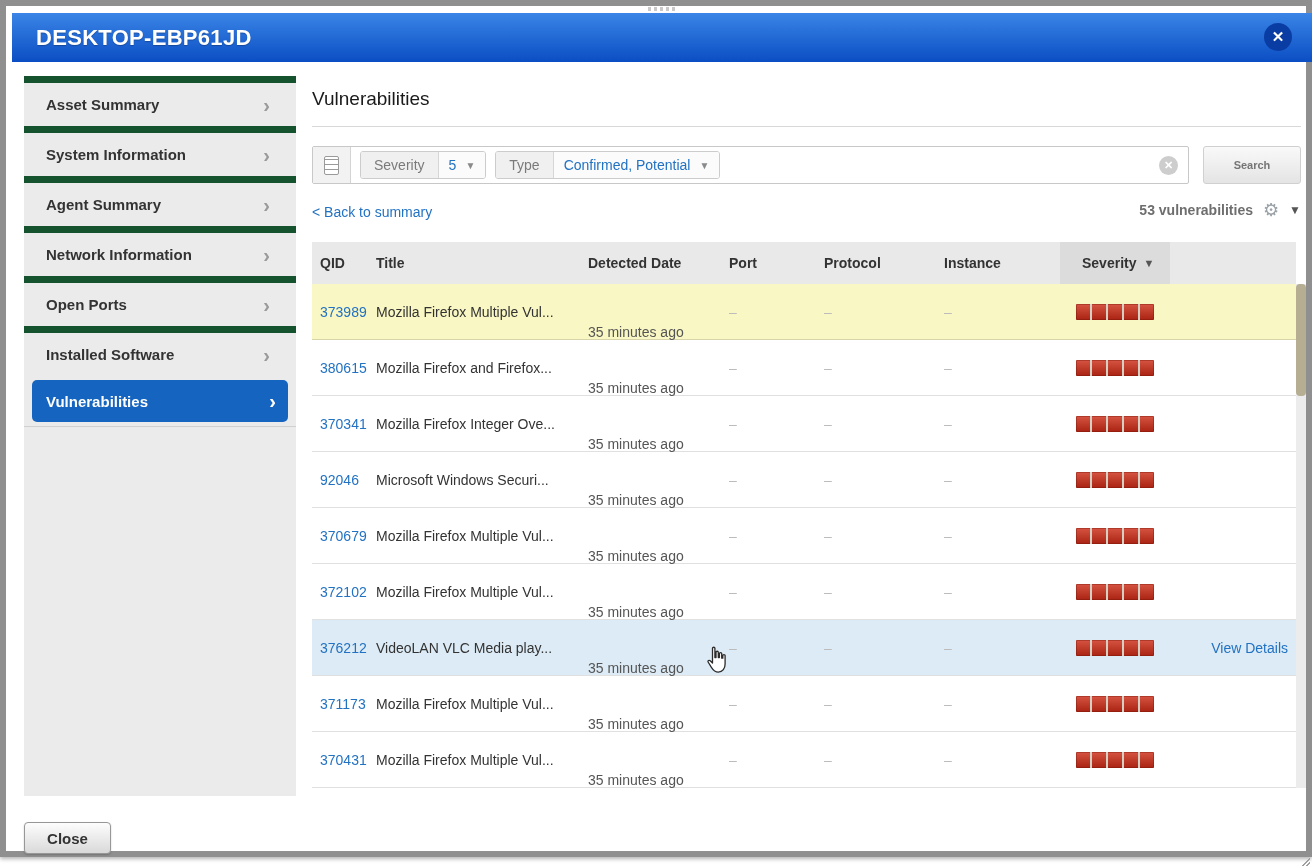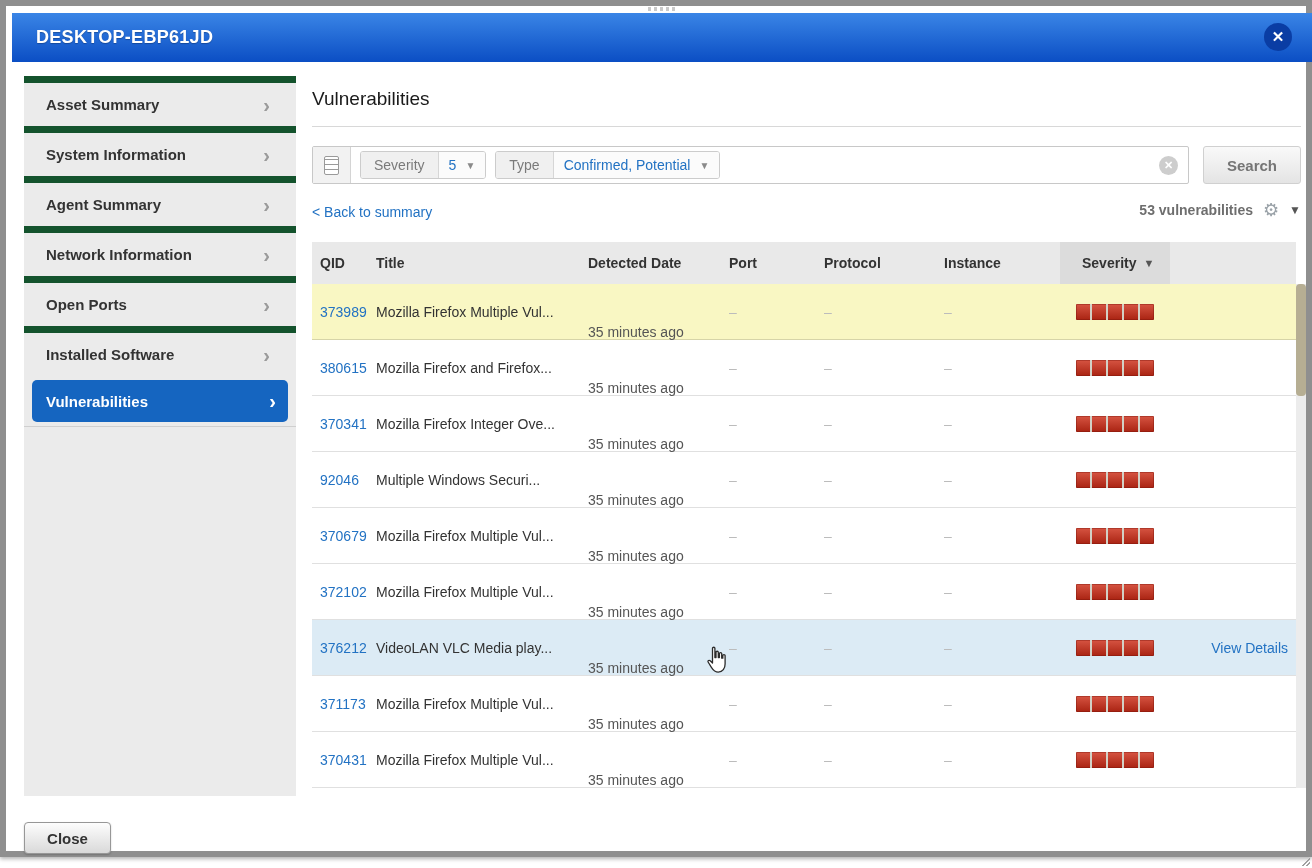--- a/index.html
+++ b/index.html
@@ -9,21 +9,21 @@
   
   .frame { position:absolute; left:0; top:0; width:1312px; height:857px; border:6px solid #8f8f8f; background:#fff; box-shadow:0 2px 4px rgba(0,0,0,.3); }
   .drag-dots { position:absolute; left:642px; top:1px; width:28px; height:4px;
     background:repeating-linear-gradient(90deg,#c9c9c9 0 3px, transparent 3px 6px); }
   .resize-grip { position:absolute; right:2px; bottom:2px; width:9px; height:9px;
     background:linear-gradient(135deg, transparent 0 55%, #a0a0a0 55% 65%, transparent 65% 75%, #a0a0a0 75% 85%, transparent 85%); }
 
   
   .titlebar { position:absolute; left:6px; top:7px; width:1300px; height:49px;
     background:linear-gradient(#3a85e6, #0b4ec4); display:flex; align-items:center; }
-  .titlebar .title { color:#fff; font-size:18px; font-weight:bold; padding-left:24px; letter-spacing:.3px; text-shadow:0 1px 1px rgba(0,0,0,.25); }
+  .titlebar .title { color:#fff; font-size:22px; font-weight:bold; padding-left:24px; letter-spacing:.3px; text-shadow:0 1px 1px rgba(0,0,0,.25); }
   .close-btn { position:absolute; right:20px; top:10px; width:28px; height:28px; border-radius:50%;
     background:#0a3da4; color:#fff; font-size:15px; font-weight:bold; display:flex; align-items:center; justify-content:center; cursor:pointer; }
 
   
   .sidebar { position:absolute; left:18px; top:70px; width:272px; height:720px; background:#ebebeb; }
   .sidebar-header { font-size:20px; font-weight:bold; color:#454545; padding:24px 0 16px 22px; }
   .side-item { position:relative; height:50px; display:flex; align-items:center; justify-content:space-between;
     padding:0 26px 0 22px; border-top:7px solid #14532d; cursor:pointer; }
   .side-item .lbl { font-size:15px; font-weight:bold; color:#333; }
   .side-item .chev { font-size:20px; color:#9a9a9a; font-weight:bold; line-height:1; }
@@ -42,21 +42,21 @@
   .doc-icon { width:15px; height:19px; border:1px solid #9a9a9a; border-radius:2px; background:
     repeating-linear-gradient(#fff 0 2px, #9a9a9a 2px 3px, #fff 3px 5px); background-color:#fff; }
   .chip { display:flex; align-items:stretch; height:28px; border:1px solid #cccccc; border-radius:3px; overflow:hidden; margin-left:9px; cursor:pointer; }
   .chip .chip-label { background:#f0f0f0; color:#7a7a7a; font-size:14px; display:flex; align-items:center; padding:0 13px; border-right:1px solid #d6d6d6; }
   .chip .chip-value { background:#fbfbfb; color:#2272c3; font-size:14px; display:flex; align-items:center; padding:0 10px; gap:9px; }
   .caret { color:#8a8a8a; font-size:10px; }
   .clear-btn { position:absolute; right:10px; top:9px; width:19px; height:19px; border-radius:50%;
     background:#cdcdcd; color:#fff; font-size:11px; font-weight:bold; display:flex; align-items:center; justify-content:center; cursor:pointer; }
   .search-btn { position:absolute; left:1197px; top:140px; width:98px; height:38px;
     background:linear-gradient(#f9f9f9,#e4e4e4); border:1px solid #d0d0d0; border-radius:3px;
-    color:#757575; font-size:15px; font-weight:bold; display:flex; align-items:center; justify-content:center; cursor:pointer; }
+    color:#757575; font-size:11px; font-weight:bold; display:flex; align-items:center; justify-content:center; cursor:pointer; }
 
   
   .back-link { position:absolute; left:306px; top:198px; font-size:14px; color:#2272c3; cursor:pointer; }
   .meta { position:absolute; top:195px; left:1040px; width:255px; display:flex; align-items:center; justify-content:flex-end; gap:10px; }
   .count { font-size:14px; font-weight:bold; color:#6e6e6e; }
   .gear { font-size:18px; color:#9aa2a8; line-height:1; cursor:pointer; }
   .meta .caret-lg { color:#555; font-size:12px; cursor:pointer; }
 
   
   .table { position:absolute; left:306px; top:236px; width:984px; }
@@ -242,21 +242,21 @@
               <span></span>
               <span></span>
               <span></span>
             </div>
           </div>
         <div class="c actc"></div>
       </div>
 
       <div class="trow">
         <div class="c qid"><a class="link">92046</a></div>
-        <div class="c titlec">Multiple Windows Securi...</div>
+        <div class="c titlec">Microsoft Windows Securi...</div>
         <div class="c datec">35 minutes ago</div>
         <div class="c portc dash">–</div>
         <div class="c protoc dash">–</div>
         <div class="c instc dash">–</div>
         <div class="c sevc">
             <div class="sevbar">
               <span></span>
               <span></span>
               <span></span>
               <span></span>

